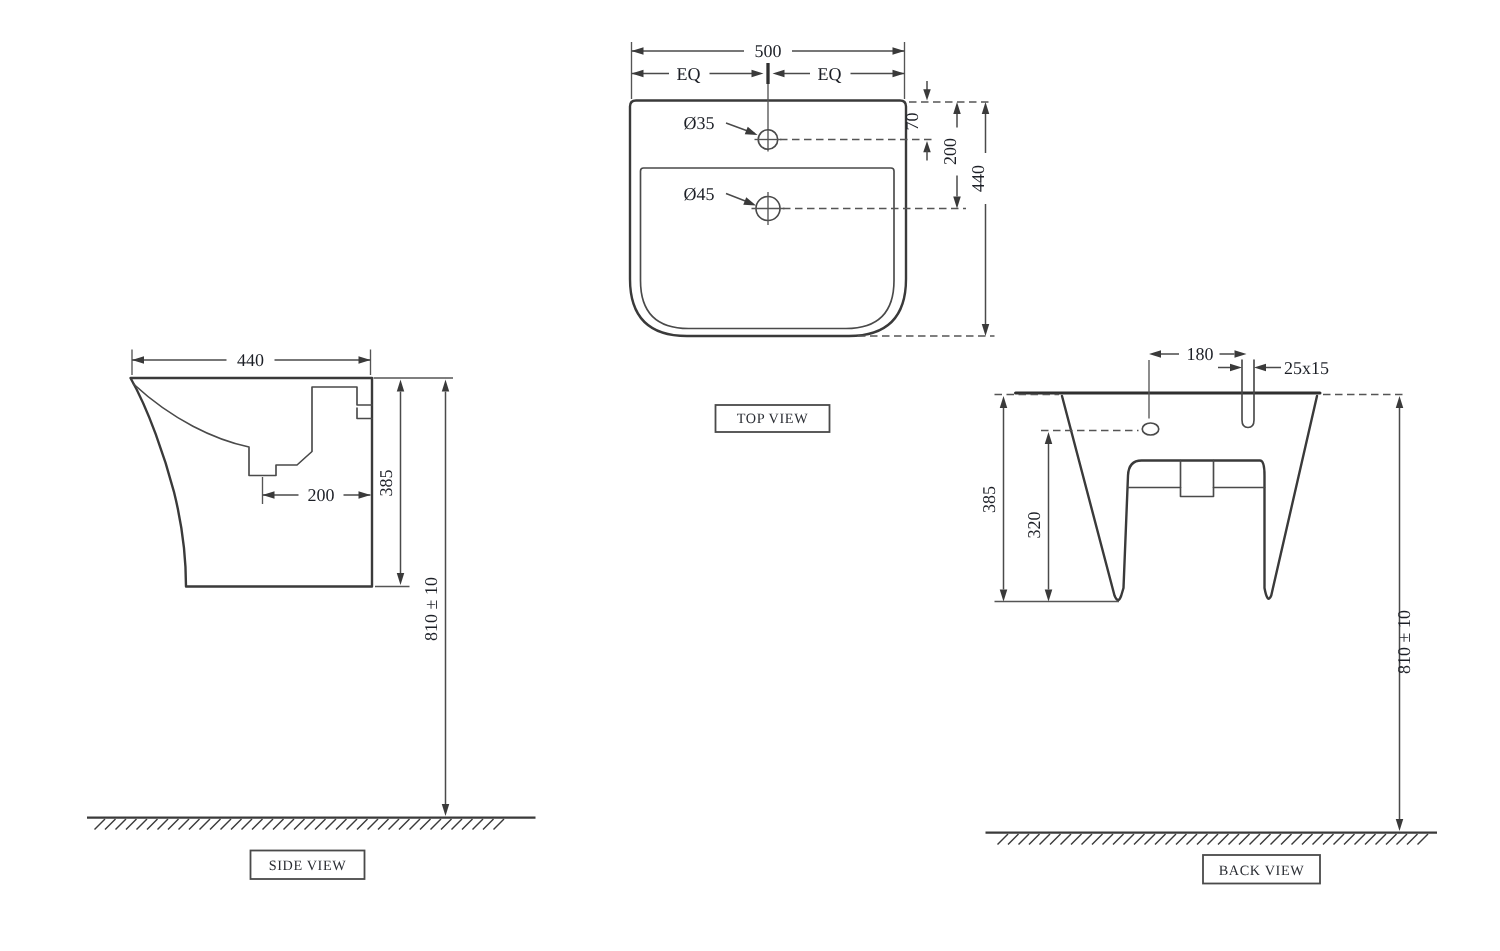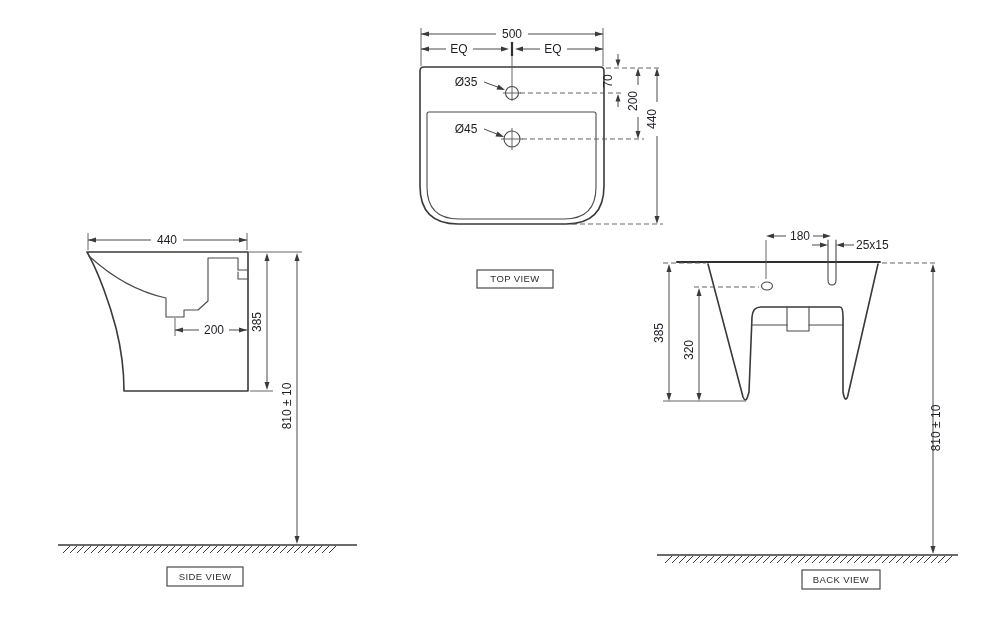--- a/index.html
+++ b/index.html
@@ -1,20 +1,20 @@
 <!DOCTYPE html>
 <html><head>
 <meta charset="utf-8">
 <style>
   html,body{margin:0;padding:0;background:#ffffff;}
   .canvas{
     position:relative;
     width:1000px;height:634px;
     background:#ffffff;
-    font-family:Liberation Sans, sans-serif;
+    font-family:Liberation Serif, serif;
     overflow:hidden;
   }
   svg{display:block;}
   .outline{stroke:#3a3a3a;stroke-width:1.6;fill:none;stroke-linejoin:round;stroke-linecap:round;}
   .outline-thick{stroke:#2f2f2f;stroke-width:2;fill:none;stroke-linecap:round;}
   .inner{stroke:#4a4a4a;stroke-width:1.1;fill:none;stroke-linejoin:round;stroke-linecap:round;}
   .dim{stroke:#4a4a4a;stroke-width:1;fill:none;}
   .dimthin{stroke:#555;stroke-width:0.9;fill:none;}
   .dashed{stroke:#555;stroke-width:0.9;fill:none;stroke-dasharray:5 3;}
   .arrow{fill:#3a3a3a;stroke:none;}

